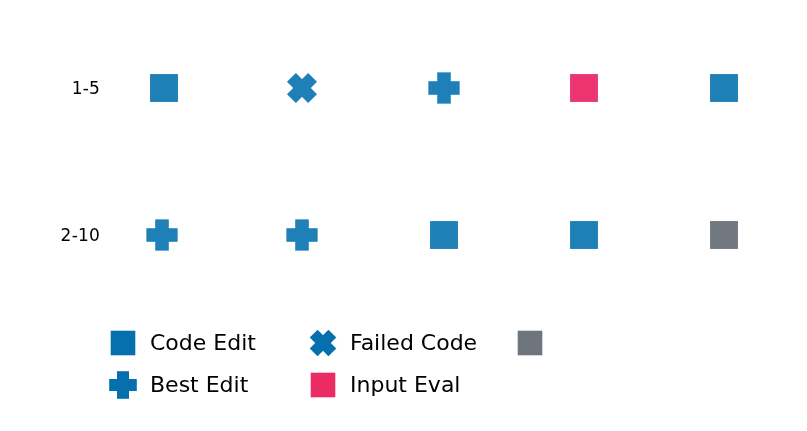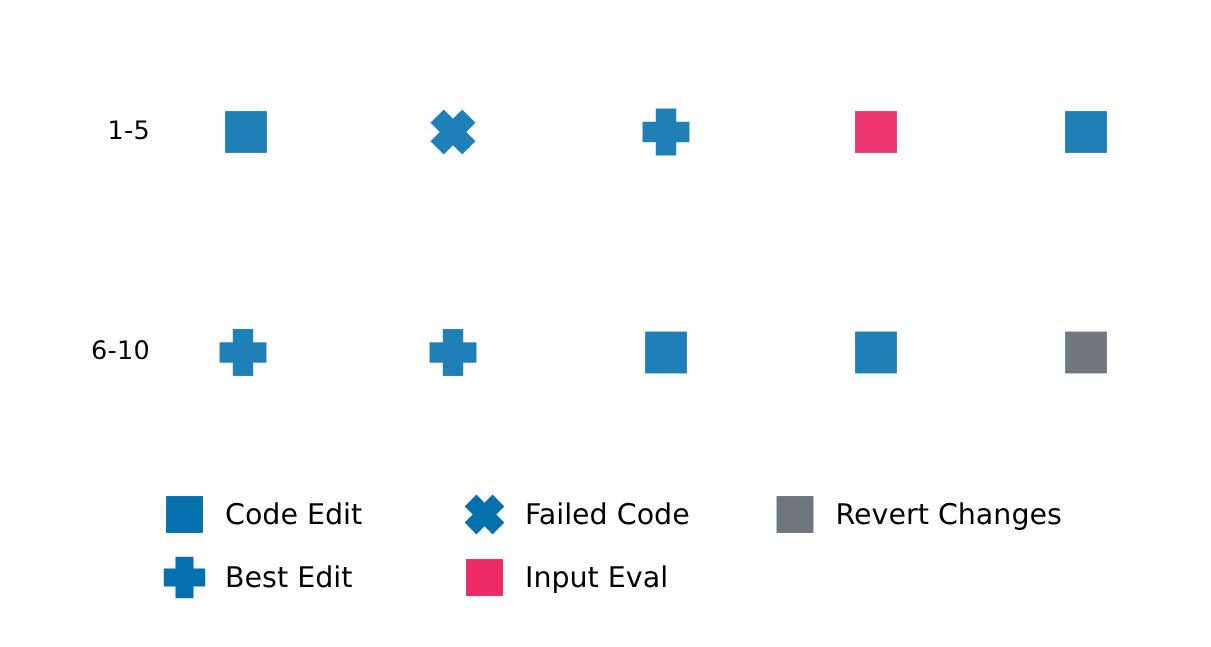--- a/index.html
+++ b/index.html
@@ -76,35 +76,35 @@
     flex: 0 0 30px;
     display: flex;
     align-items: center;
     justify-content: center;
   }
   .legend-handle svg {
     display: block;
     overflow: visible;
   }
   .legend-text {
-    font-size: 19px;
+    font-size: 22px;
     color: #000000;
     white-space: nowrap;
     margin-left: 12px;
     line-height: 1;
   }
 </style>
 </head>
 <body>
 
 <div id="figure">
 
   <div id="plot-area">
       <div class="row-label" style="left: 100px; top: 88px;">1-5</div>
-      <div class="row-label" style="left: 100px; top: 235px;">6-10</div>
+      <div class="row-label" style="left: 100px; top: 235px;">2-10</div>
       <div class="marker" title="Code Edit" style="left: 164px; top: 88px;">
         <svg viewBox="0 0 34 34" width="34" height="34">
           <rect x="3.0600000000000005" y="3.0600000000000005" width="27.88" height="27.88" fill="#1f80b8"></rect>
         </svg>
       </div>
       <div class="marker" title="Failed Edit" style="left: 302px; top: 88px;">
         <svg viewBox="0 0 34 34" width="34" height="34">
           <g transform="rotate(45 17 17)">
             <rect x="10.71" y="2.039999999999999" width="12.58" height="29.92" fill="#1f80b8"></rect>
             <rect x="2.039999999999999" y="10.71" width="29.92" height="12.58" fill="#1f80b8"></rect>
@@ -176,21 +176,20 @@
             </svg>
           </span>
           <span class="legend-text">Failed Code</span>
         </div>
         <div class="legend-entry" style="left: 515px;">
           <span class="legend-handle">
             <svg viewBox="0 0 30 30" width="30" height="30">
               <rect x="2.700000000000001" y="2.700000000000001" width="24.599999999999998" height="24.599999999999998" fill="#6e757d"></rect>
             </svg>
           </span>
-          <span class="legend-text">Revert Changes</span>
         </div>
       </div>
     <div class="legend-row" style="top:42px;">
         <div class="legend-entry" style="left: 308px;">
           <span class="legend-handle">
             <svg viewBox="0 0 30 30" width="30" height="30">
               <rect x="2.700000000000001" y="2.700000000000001" width="24.599999999999998" height="24.599999999999998" fill="#ec2a63"></rect>
             </svg>
           </span>
           <span class="legend-text">Input Eval</span>

